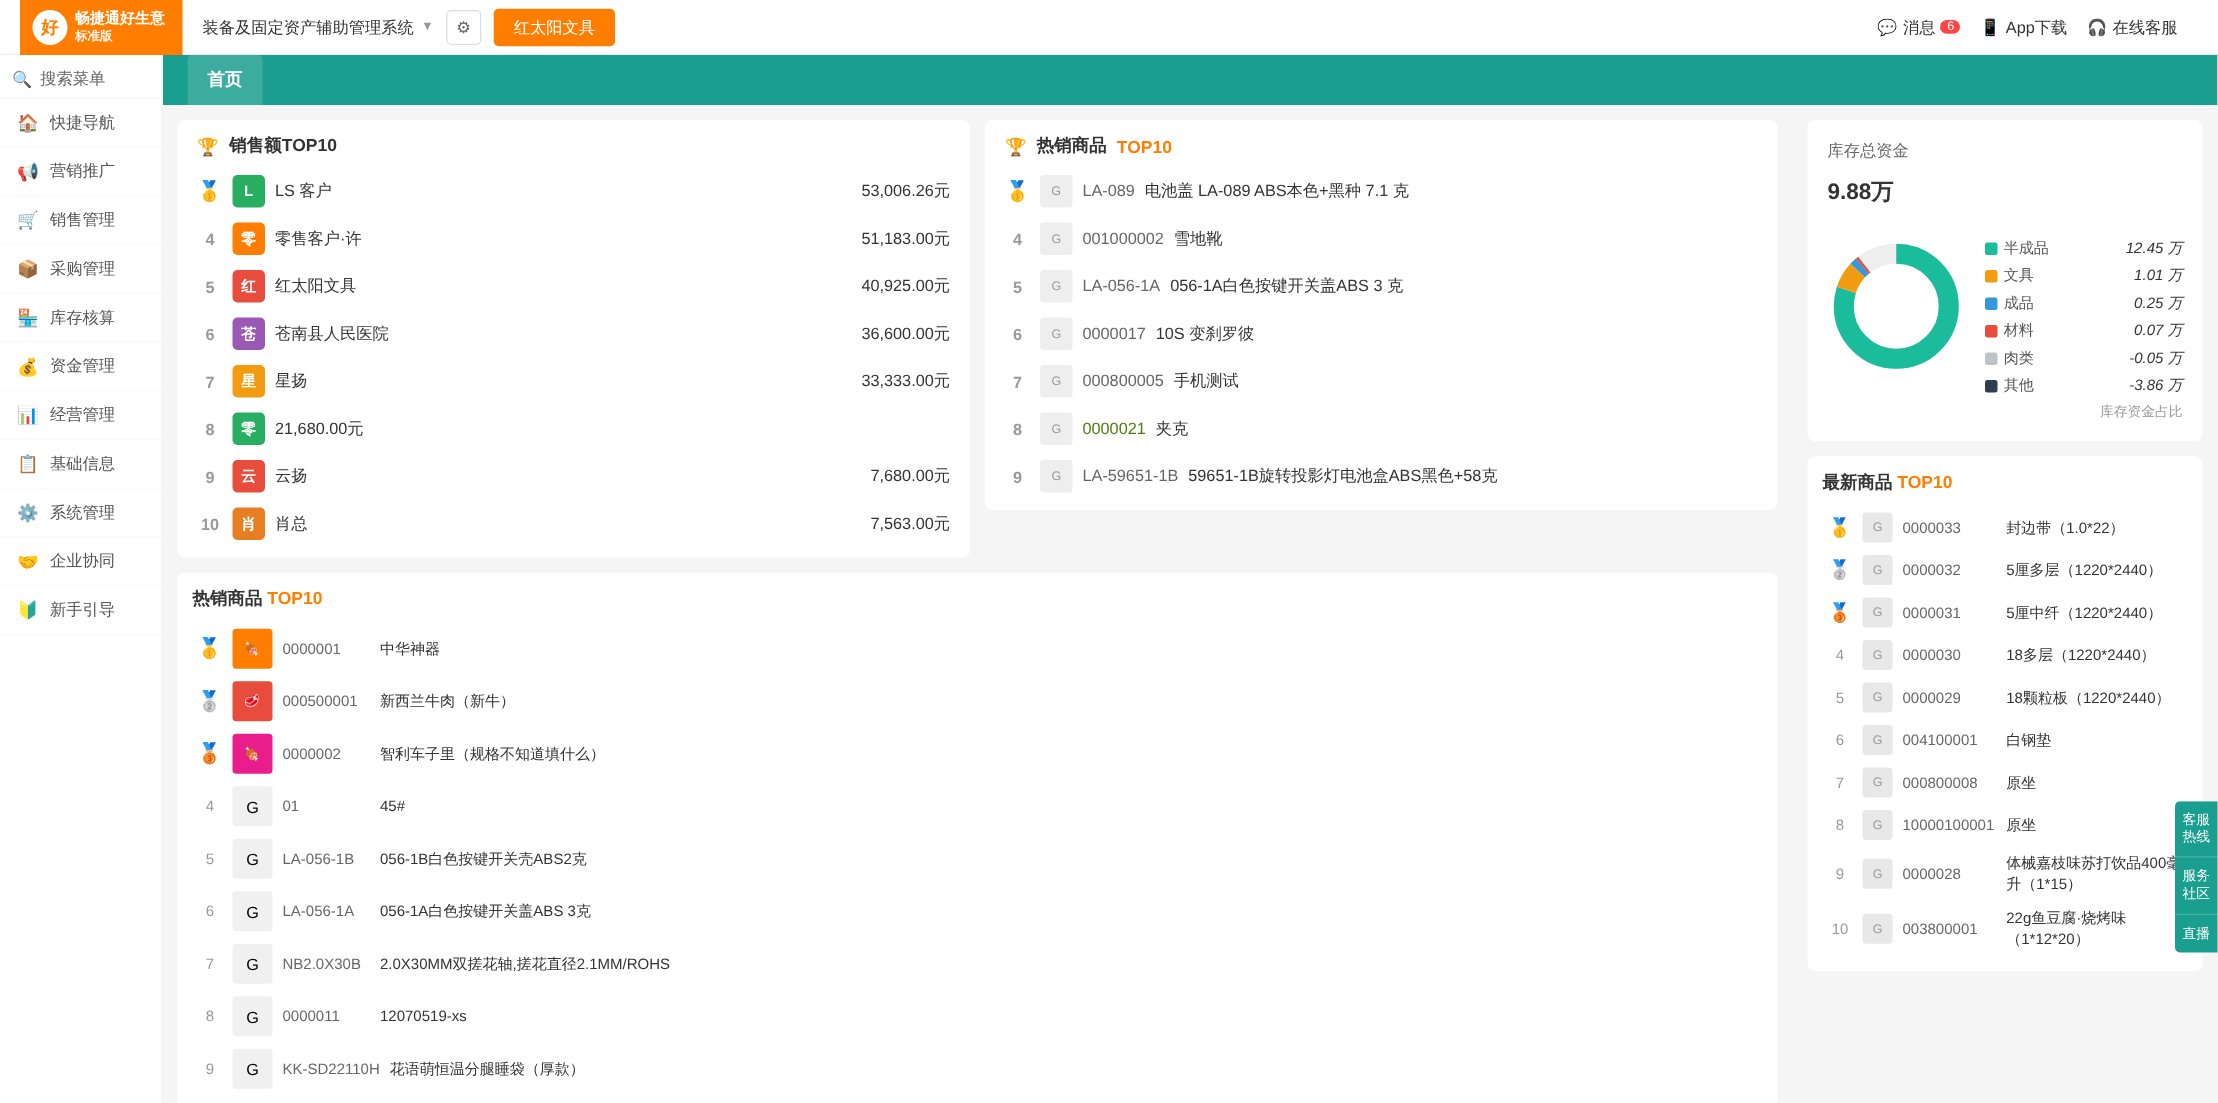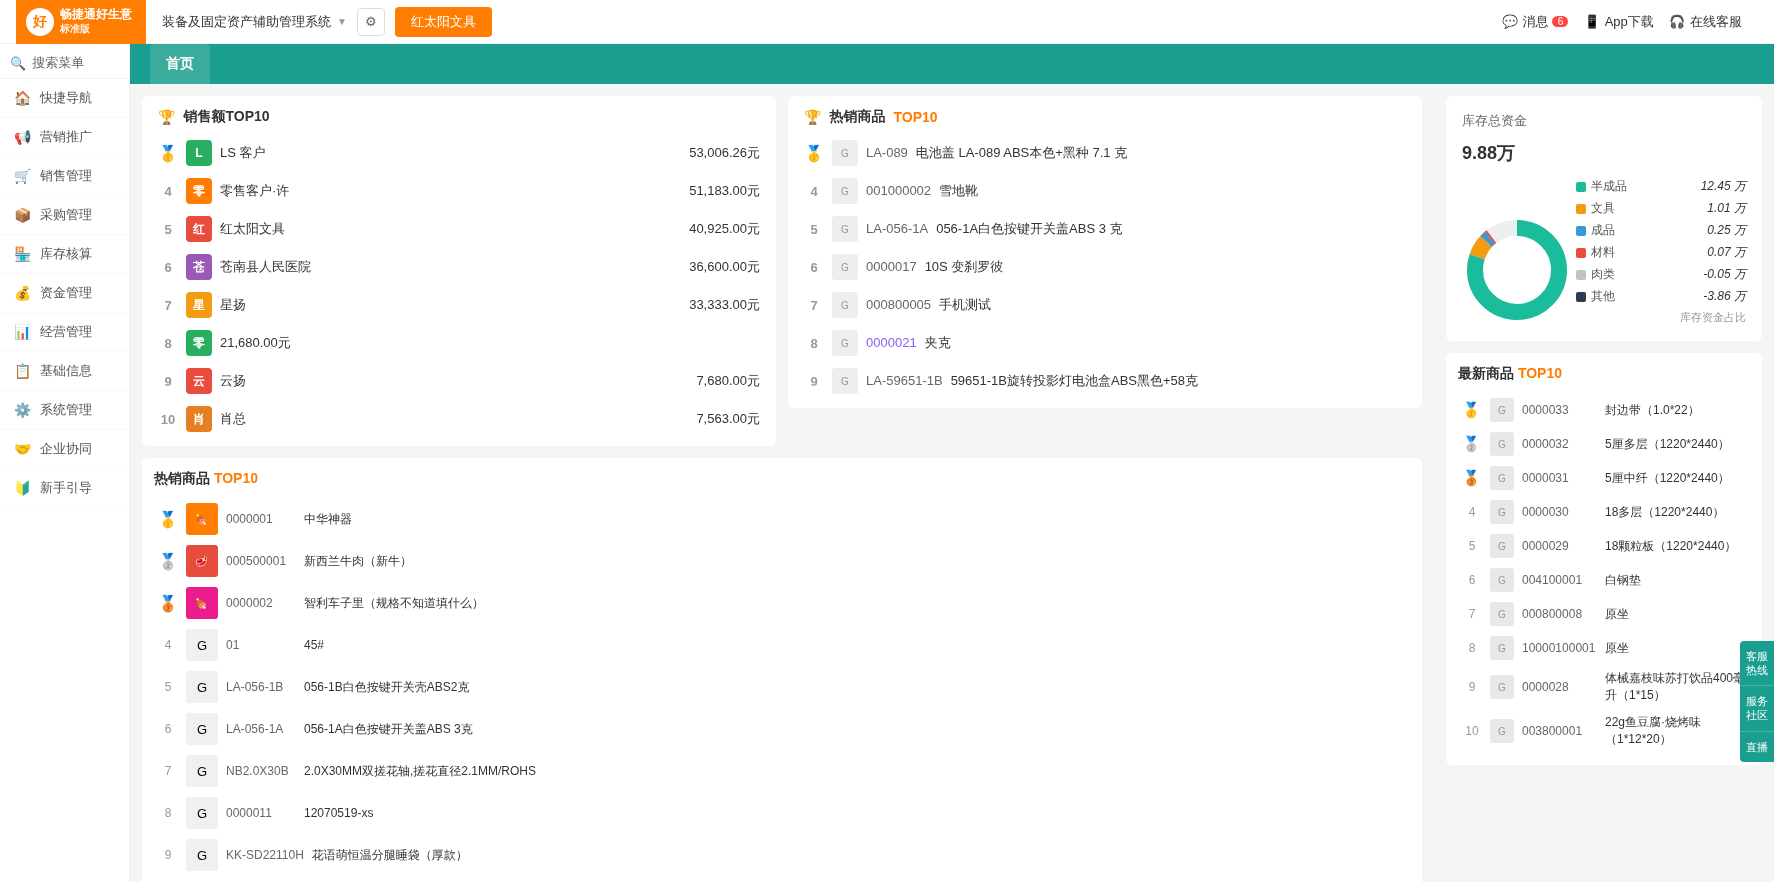--- a/index.html
+++ b/index.html
@@ -211,21 +211,21 @@
     
     .inventory-card {
       background: #fff; border-radius: 6px; margin-bottom: 12px; padding: 16px;
     }
     .inventory-title { font-size: 13px; color: #666; margin-bottom: 4px; }
     .inventory-value { font-size: 28px; font-weight: bold; color: #333; }
     .inventory-value span { font-size: 18px; }
 
     
     .donut-area {
-      display: flex; align-items: flex-end; gap: 4px; margin-top: 12px;
+      display: flex; align-items: flex-start; gap: 16px; margin-top: 24px;
     }
     .donut-chart-wrap { position: relative; width: 110px; height: 110px; flex-shrink: 0; }
     .donut-chart-wrap svg { width: 110px; height: 110px; }
     .donut-legend { flex: 1; }
     .legend-item {
       display: flex; align-items: center; justify-content: space-between;
       margin-bottom: 5px; font-size: 12px;
     }
     .legend-left { display: flex; align-items: center; gap: 5px; }
     .legend-dot { width: 10px; height: 10px; border-radius: 2px; flex-shrink: 0; }
@@ -473,21 +473,21 @@
                   <span class="rank-name"><span style="color:#666;margin-right:8px">0000017</span>10S 变刹罗彼</span>
                 </div>
                 <div class="rank-item">
                   <span class="rank-num">7</span>
                   <div class="rank-item-image">G</div>
                   <span class="rank-name"><span style="color:#666;margin-right:8px">000800005</span>手机测试</span>
                 </div>
                 <div class="rank-item">
                   <span class="rank-num">8</span>
                   <div class="rank-item-image">G</div>
-                  <span class="rank-name"><span style="color:#8b5cf6;margin-right:8px">0000021</span>夹克</span>
+                  <span class="rank-name"><span style="color:#4d7c0f;margin-right:8px">0000021</span>夹克</span>
                 </div>
                 <div class="rank-item">
                   <span class="rank-num">9</span>
                   <div class="rank-item-image">G</div>
                   <span class="rank-name"><span style="color:#666;margin-right:8px">LA-59651-1B</span>59651-1B旋转投影灯电池盒ABS黑色+58克</span>
                 </div>
 
               </div>
             </div>
           </div>

